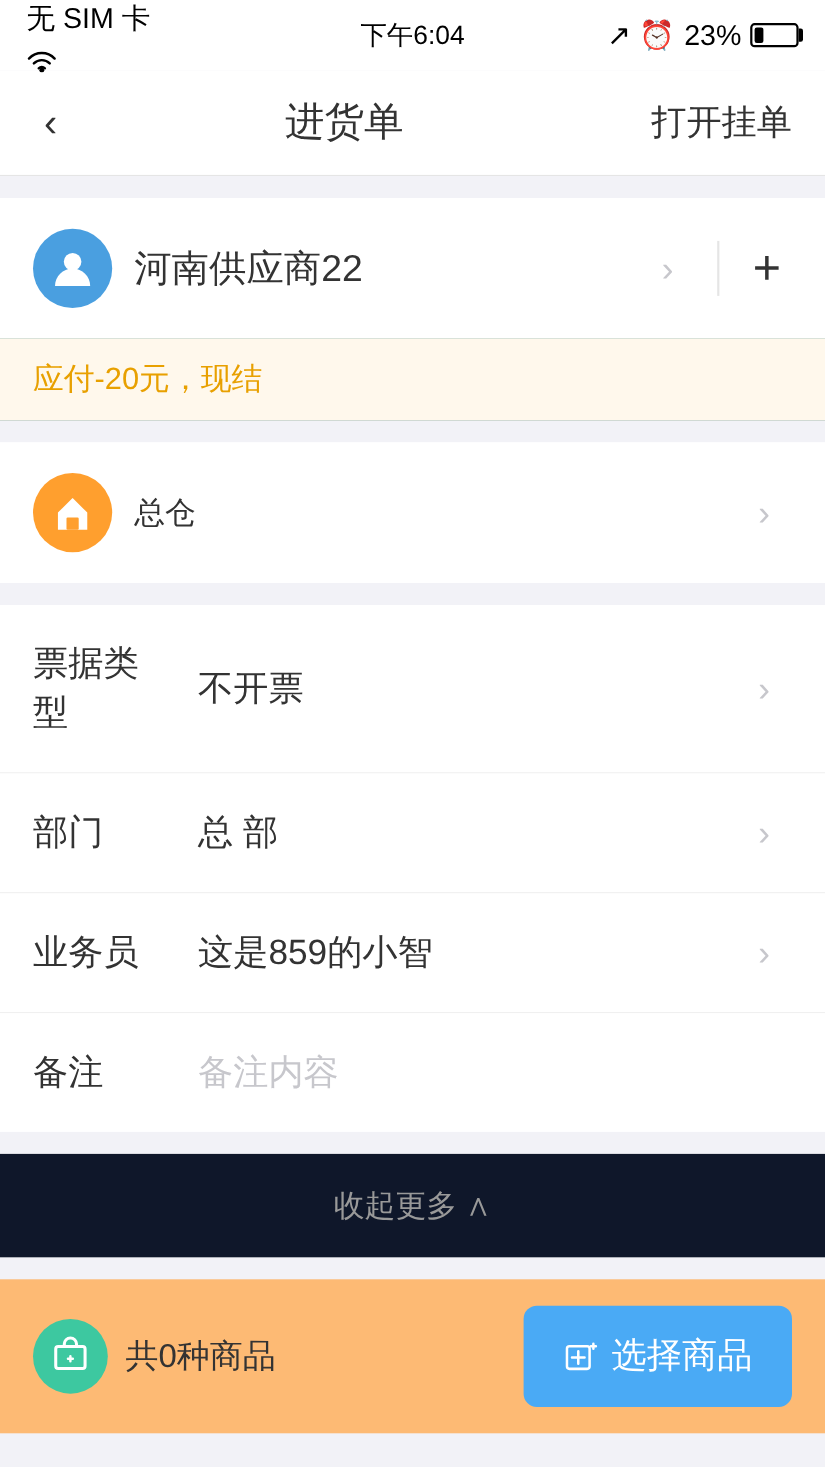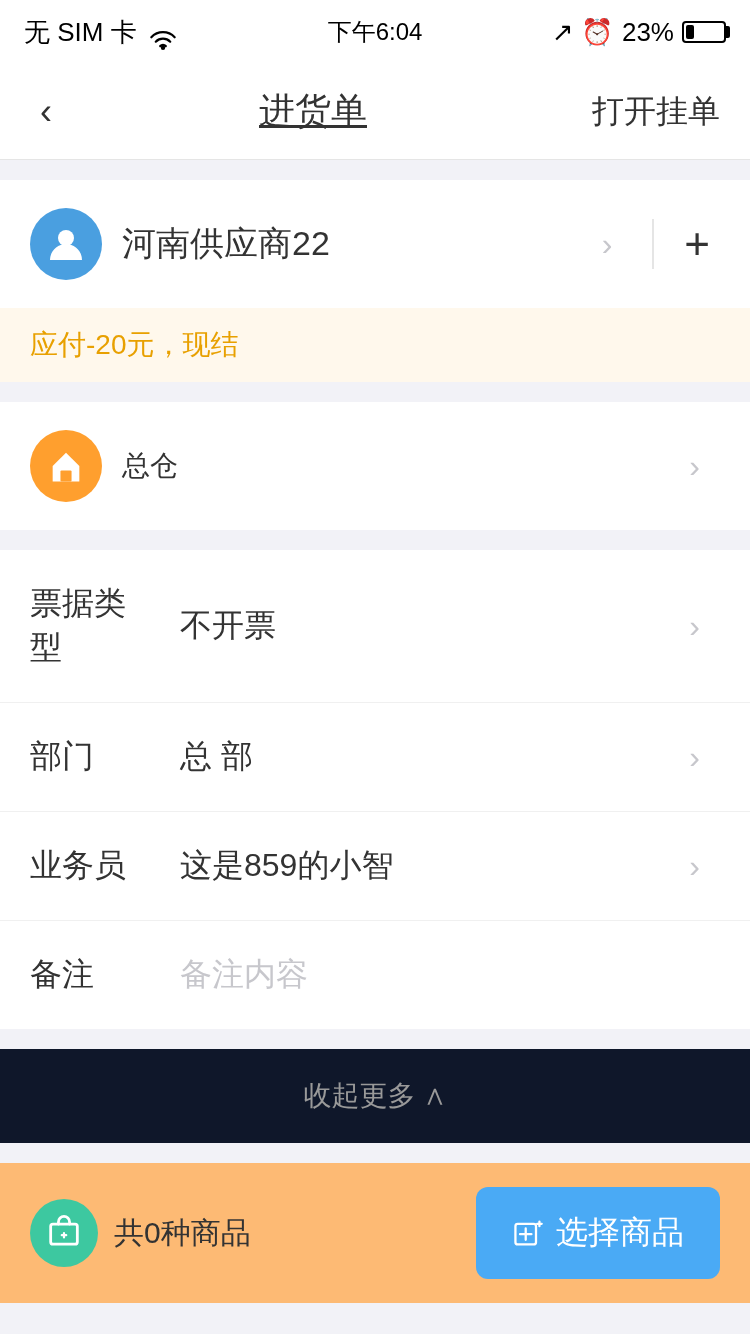--- a/index.html
+++ b/index.html
@@ -20,22 +20,23 @@
       background: #fff;
       display: flex;
       align-items: center;
       justify-content: space-between;
       padding: 0 24px;
       font-size: 26px;
       color: #000;
     }
     .status-left {
       display: flex;
-      align-items: flex-end;
+      align-items: flex-start;
       gap: 12px;
+      flex-direction: column;
     }
     .status-center {
       position: absolute;
       left: 50%;
       transform: translateX(-50%);
       font-size: 24px;
       font-weight: 400;
     }
     .status-right {
       display: flex;
@@ -85,21 +86,20 @@
     .nav-back {
       font-size: 36px;
       color: #333;
       cursor: pointer;
       padding: 10px;
     }
     .nav-title {
       font-size: 36px;
       font-weight: 500;
       color: #333;
-      text-decoration: underline;
     }
     .nav-action {
       font-size: 32px;
       color: #333;
       cursor: pointer;
       margin-left: 28px;
     }
 
     
     .section-gap {

